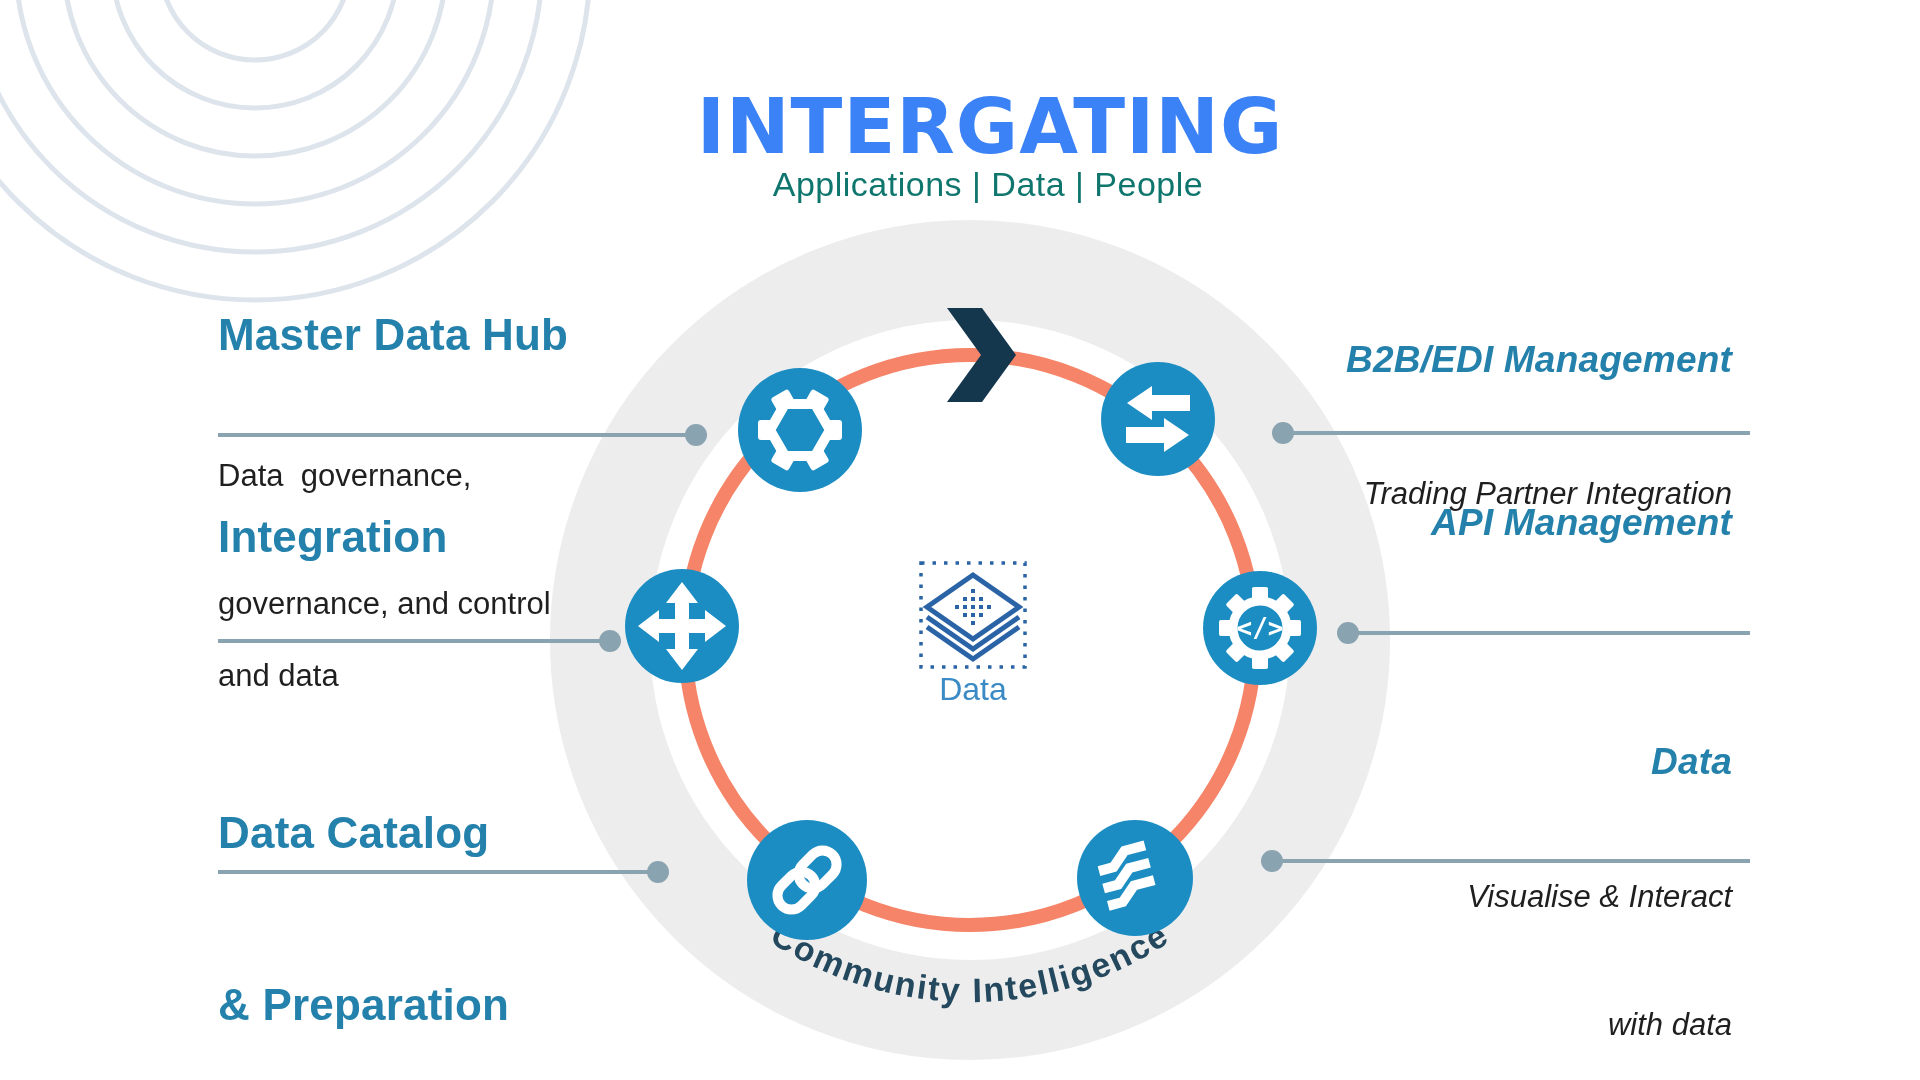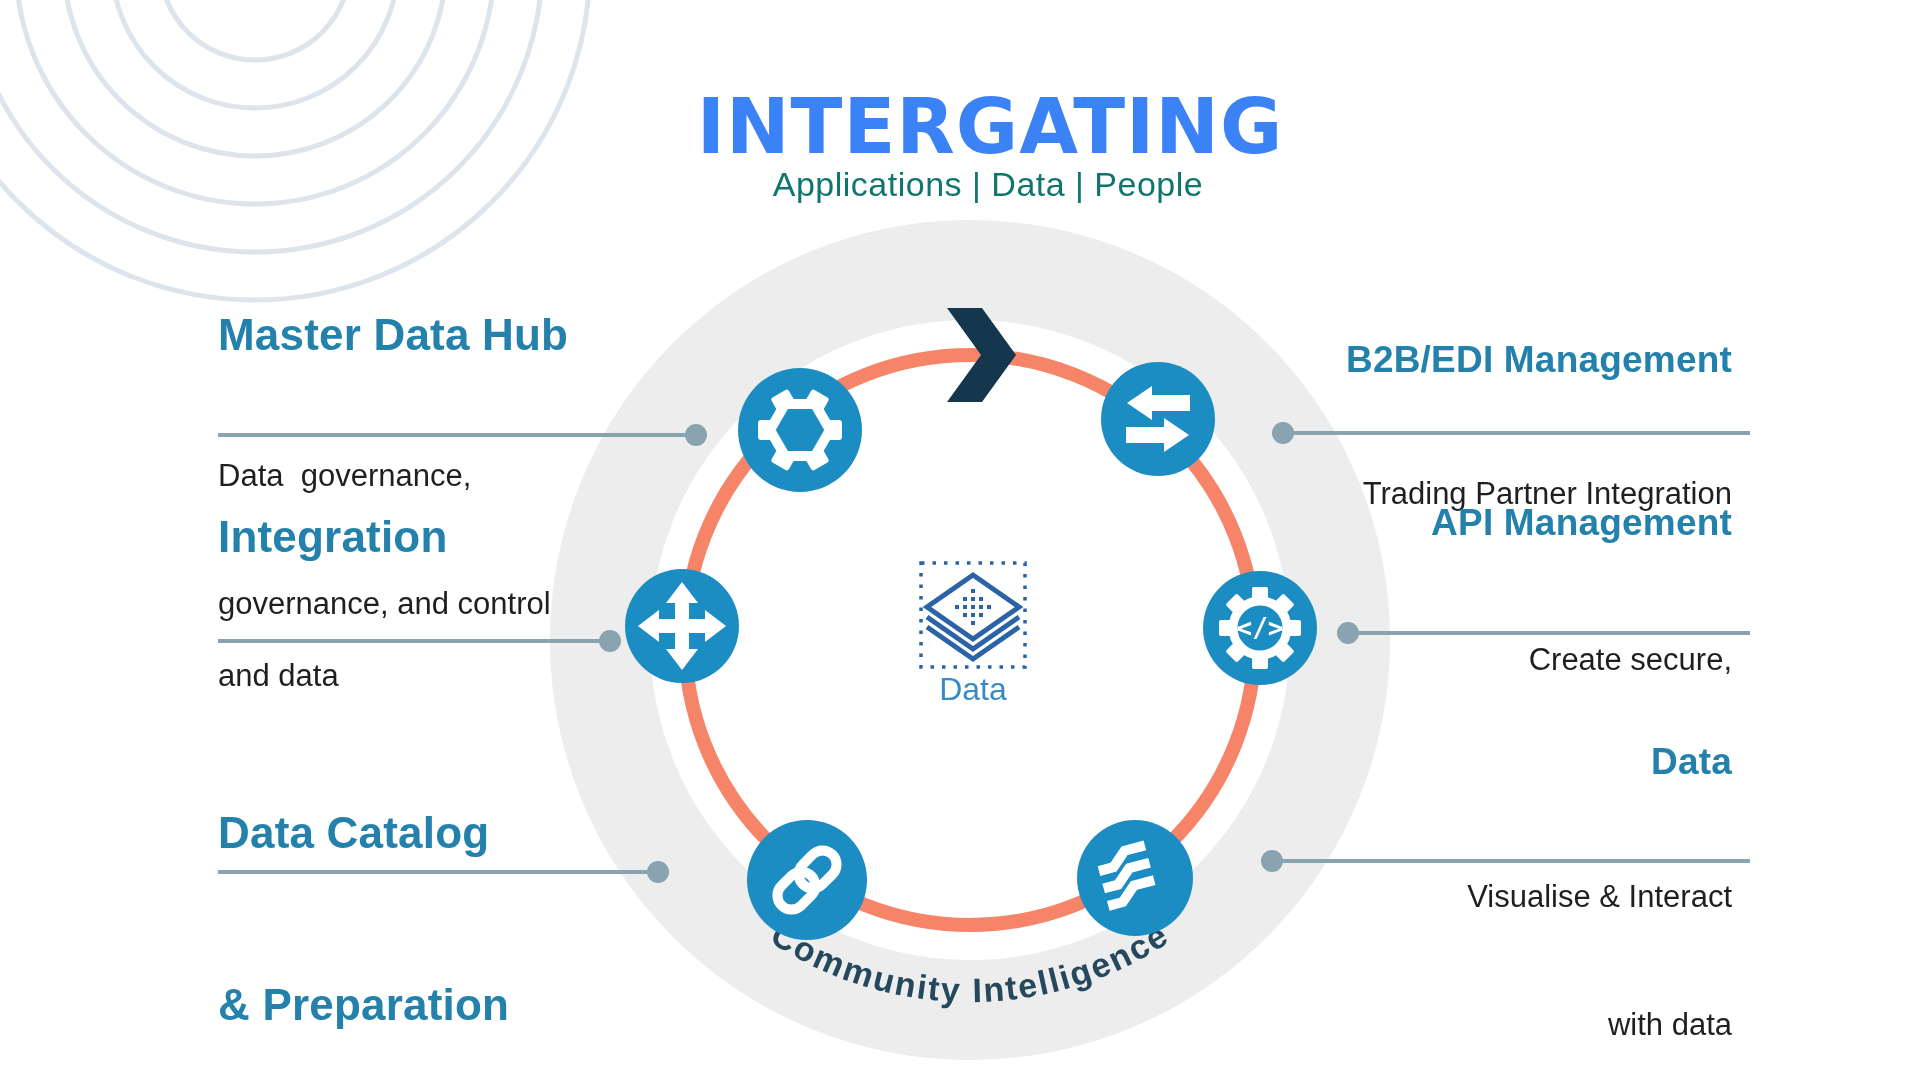--- a/index.html
+++ b/index.html
@@ -7,21 +7,21 @@
          font-family:"Liberation Sans",sans-serif;}
   .abs{position:absolute;}
   .title{left:990px;top:58px;transform:translateX(-50%);
          font-family:"DejaVu Sans",sans-serif;font-weight:700;font-size:76px;
          letter-spacing:1px;color:#3b82f6;white-space:nowrap;margin-top:24px;}
   .subtitle{left:988px;top:165px;transform:translateX(-50%);
             font-size:34px;color:#0f766e;letter-spacing:.5px;white-space:nowrap;}
   .lbl-h{font-weight:700;font-size:44px;line-height:1.3;color:#2481ab;letter-spacing:.2px;white-space:pre;}
   .lbl-h.sm{font-size:37px;}
   .lbl-body{font-size:31px;line-height:1.38;color:#1f1f1f;white-space:pre;}
-  .right-block{text-align:right;}
+  .right-block{text-align:right;font-style:italic;}
   svg text{font-family:"Liberation Sans",sans-serif;}
   .arc-label{font-size:34px;font-weight:700;letter-spacing:2px;fill:#24485d;}
   .data-label{font-size:32px;fill:#3a8ac6;}
   .code-glyph{font-family:"DejaVu Sans Mono",monospace;font-weight:700;font-size:26px;fill:#ffffff;}
 </style>
 </head>
 <body>
 
 <div class="stage">
 
@@ -187,21 +187,20 @@
   <div class="abs right-block" style="right:188px;top:336px">
     <div class="lbl-h sm">B2B/EDI Management</div>
     <div class="lbl-body" style="margin-top:3px">
       <div>Trading Partner Integration</div>
     </div>
   </div>
 
   <div class="abs right-block" style="right:188px;top:499px">
     <div class="lbl-h sm">API Management</div>
     <div class="lbl-body" style="margin-top:6px">
-      <div>Create secure,</div>
     </div>
   </div>
 
   <div class="abs right-block" style="right:188px;top:738px">
     <div class="lbl-h sm">Data</div>
     <div class="lbl-body" style="margin-top:4px">
       <div>Visualise &amp; Interact</div>
       <div>with data</div>
     </div>
   </div>

